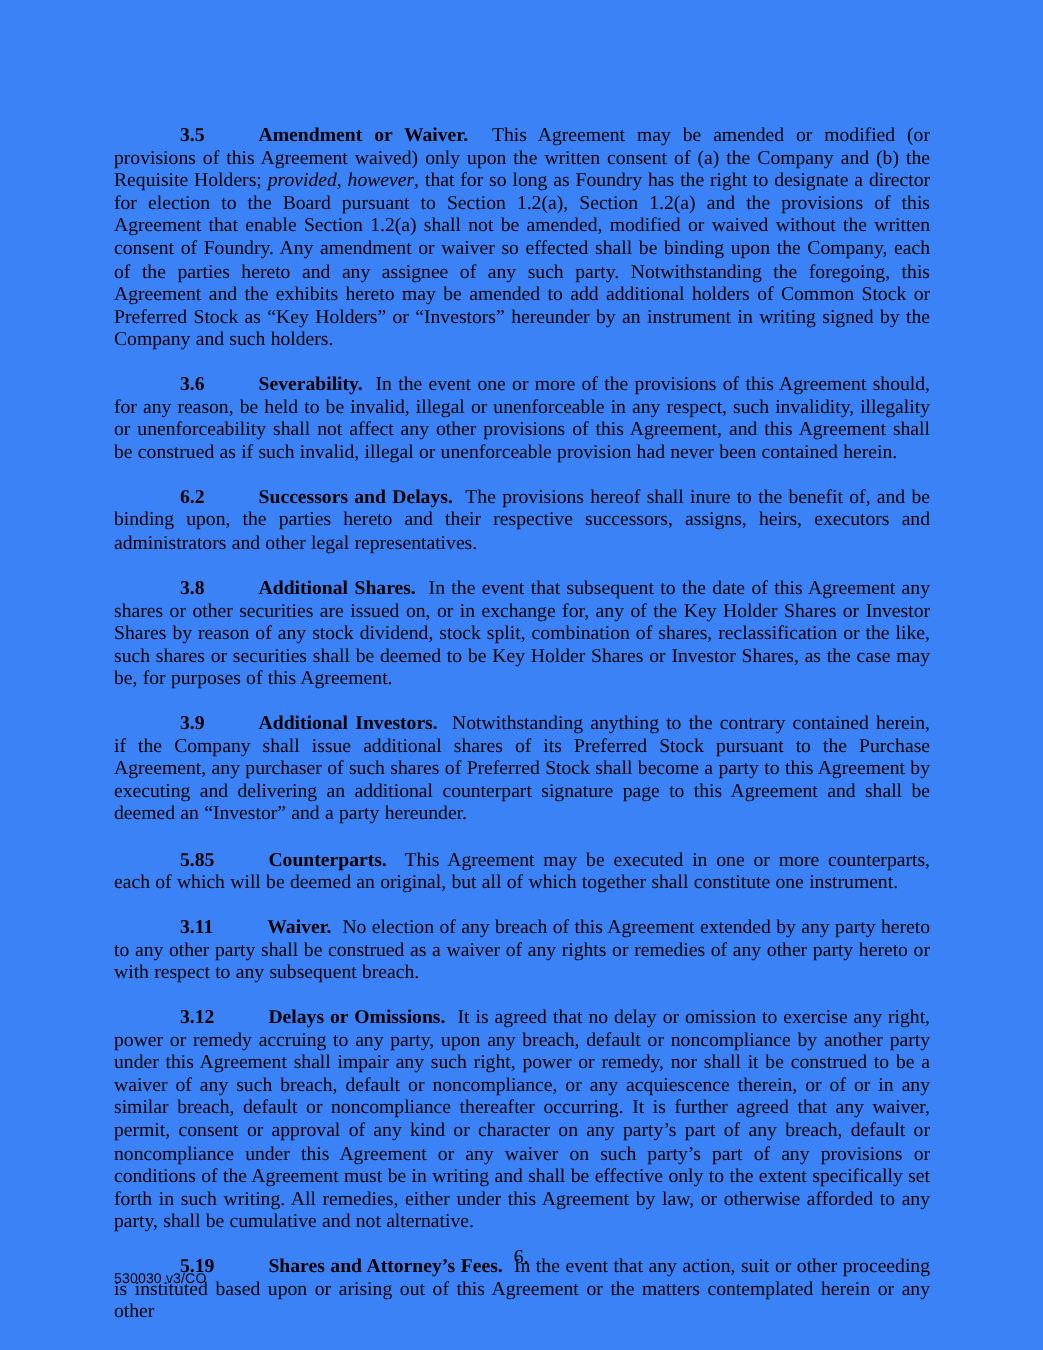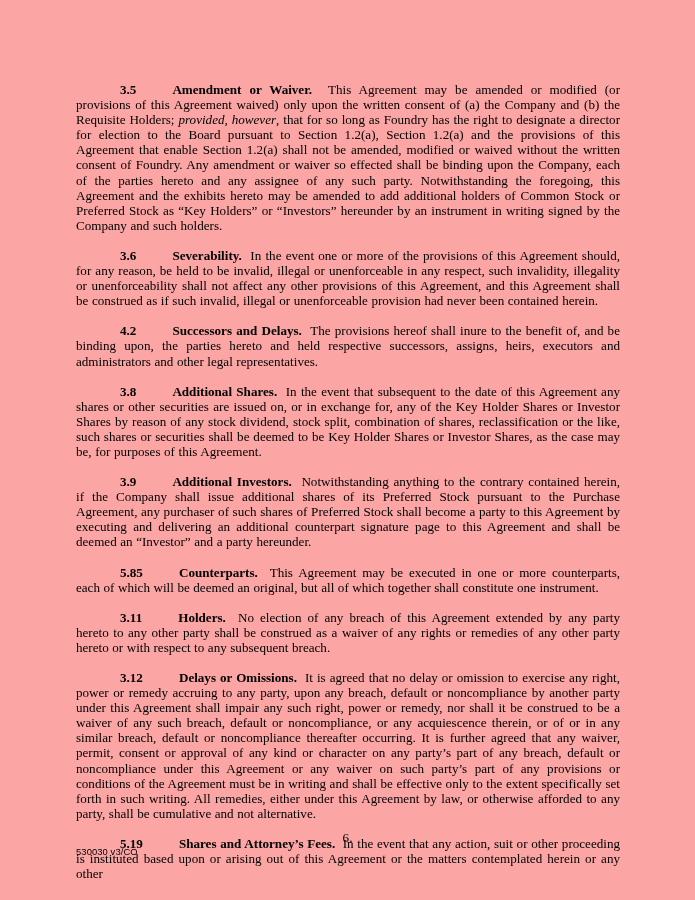--- a/index.html
+++ b/index.html
@@ -9,21 +9,21 @@
     background: #ffffff;
   }
   body {
     font-family: "Liberation Serif", "DejaVu Serif", serif;
     color: #000000;
   }
   .page {
     position: relative;
     width: 695px;
     height: 900px;
-    background: #fca5a5;
+    background: #3b82f6;
     overflow: hidden;
     box-sizing: border-box;
   }
   .content {
     position: absolute;
     left: 76px;
     top: 82px;
     width: 544px;
   }
   .para {
@@ -84,37 +84,37 @@
 
     <p class="para">
       <span class="sec-indent"></span><span class="sec-num">3.5</span><span class="sec-gap"></span><span class="sec-title">Amendment or Waiver.</span>&nbsp;&nbsp;<span>This Agreement may be amended or modified (or provisions of this Agreement waived) only upon the written consent of (a) the Company and (b) the Requisite Holders; </span><span class="ital">provided, however</span><span>, that for so long as Foundry has the right to designate a director for election to the Board pursuant to Section 1.2(a), Section 1.2(a) and the provisions of this Agreement that enable Section 1.2(a) shall not be amended, modified or waived without the written consent of Foundry.  Any amendment or waiver so effected shall be binding upon the Company, each of the parties hereto and any assignee of any such party.  Notwithstanding the foregoing, this Agreement and the exhibits hereto may be amended to add additional holders of Common Stock or Preferred Stock as “Key Holders” or “Investors” hereunder by an instrument in writing signed by the Company and such holders.</span>
     </p>
 
     <p class="para">
       <span class="sec-indent"></span><span class="sec-num">3.6</span><span class="sec-gap"></span><span class="sec-title">Severability.</span>&nbsp;&nbsp;<span>In the event one or more of the provisions of this Agreement should, for any reason, be held to be invalid, illegal or unenforceable in any respect, such invalidity, illegality or unenforceability shall not affect any other provisions of this Agreement, and this Agreement shall be construed as if such invalid, illegal or unenforceable provision had never been contained herein.</span>
     </p>
 
     <p class="para">
-      <span class="sec-indent"></span><span class="sec-num">4.2</span><span class="sec-gap"></span><span class="sec-title">Successors and Delays.</span>&nbsp;&nbsp;<span>The provisions hereof shall inure to the benefit of, and be binding upon, the parties hereto and held respective successors, assigns, heirs, executors and administrators and other legal representatives.</span>
+      <span class="sec-indent"></span><span class="sec-num">6.2</span><span class="sec-gap"></span><span class="sec-title">Successors and Delays.</span>&nbsp;&nbsp;<span>The provisions hereof shall inure to the benefit of, and be binding upon, the parties hereto and their respective successors, assigns, heirs, executors and administrators and other legal representatives.</span>
     </p>
 
     <p class="para">
       <span class="sec-indent"></span><span class="sec-num">3.8</span><span class="sec-gap"></span><span class="sec-title">Additional Shares.</span>&nbsp;&nbsp;<span>In the event that subsequent to the date of this Agreement any shares or other securities are issued on, or in exchange for, any of the Key Holder Shares or Investor Shares by reason of any stock dividend, stock split, combination of shares, reclassification or the like, such shares or securities shall be deemed to be Key Holder Shares or Investor Shares, as the case may be, for purposes of this Agreement.</span>
     </p>
 
     <p class="para">
       <span class="sec-indent"></span><span class="sec-num">3.9</span><span class="sec-gap"></span><span class="sec-title">Additional Investors.</span>&nbsp;&nbsp;<span>Notwithstanding anything to the contrary contained herein, if the Company shall issue additional shares of its Preferred Stock pursuant to the Purchase Agreement, any purchaser of such shares of Preferred Stock shall become a party to this Agreement by executing and delivering an additional counterpart signature page to this Agreement and shall be deemed an “Investor” and a party hereunder.</span>
     </p>
 
     <p class="para">
       <span class="sec-indent"></span><span class="sec-num">5.85</span><span class="sec-gap"></span><span class="sec-title">Counterparts.</span>&nbsp;&nbsp;<span>This Agreement may be executed in one or more counterparts, each of which will be deemed an original, but all of which together shall constitute one instrument.</span>
     </p>
 
     <p class="para">
-      <span class="sec-indent"></span><span class="sec-num">3.11</span><span class="sec-gap"></span><span class="sec-title">Holders.</span>&nbsp;&nbsp;<span>No election of any breach of this Agreement extended by any party hereto to any other party shall be construed as a waiver of any rights or remedies of any other party hereto or with respect to any subsequent breach.</span>
+      <span class="sec-indent"></span><span class="sec-num">3.11</span><span class="sec-gap"></span><span class="sec-title">Waiver.</span>&nbsp;&nbsp;<span>No election of any breach of this Agreement extended by any party hereto to any other party shall be construed as a waiver of any rights or remedies of any other party hereto or with respect to any subsequent breach.</span>
     </p>
 
     <p class="para">
       <span class="sec-indent"></span><span class="sec-num">3.12</span><span class="sec-gap"></span><span class="sec-title">Delays or Omissions.</span>&nbsp;&nbsp;<span>It is agreed that no delay or omission to exercise any right, power or remedy accruing to any party, upon any breach, default or noncompliance  by another party under this Agreement shall impair any such right, power or remedy, nor shall it be construed to be a waiver of any such breach, default or noncompliance, or any acquiescence therein, or of or in any similar breach, default or noncompliance thereafter occurring.  It is further agreed that any waiver, permit, consent or approval of any kind or character on any party’s part of any breach, default or noncompliance under this Agreement or any waiver on such party’s part of any provisions or conditions of the Agreement must be in writing and shall be effective only to the extent specifically set forth in such writing.  All remedies, either under this Agreement by law, or otherwise afforded to any party, shall be cumulative and not alternative.</span>
     </p>
 
     <p class="para">
       <span class="sec-indent"></span><span class="sec-num">5.19</span><span class="sec-gap"></span><span class="sec-title">Shares and Attorney’s Fees.</span>&nbsp;&nbsp;<span>In the event that any action, suit or other proceeding is instituted based upon or arising out of this Agreement or the matters contemplated herein or any other</span>
     </p>
 

